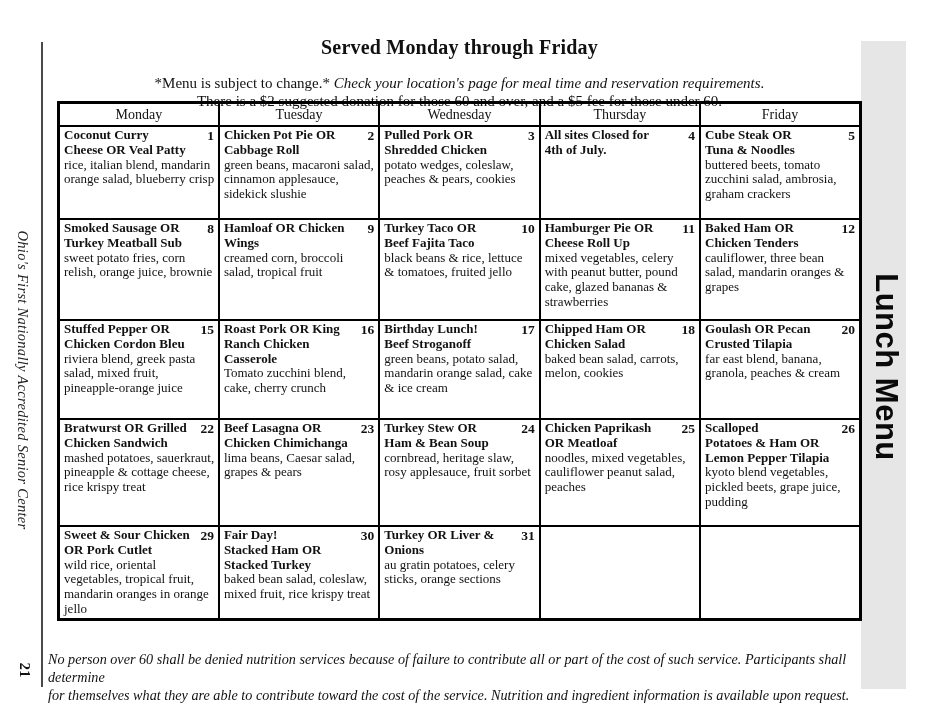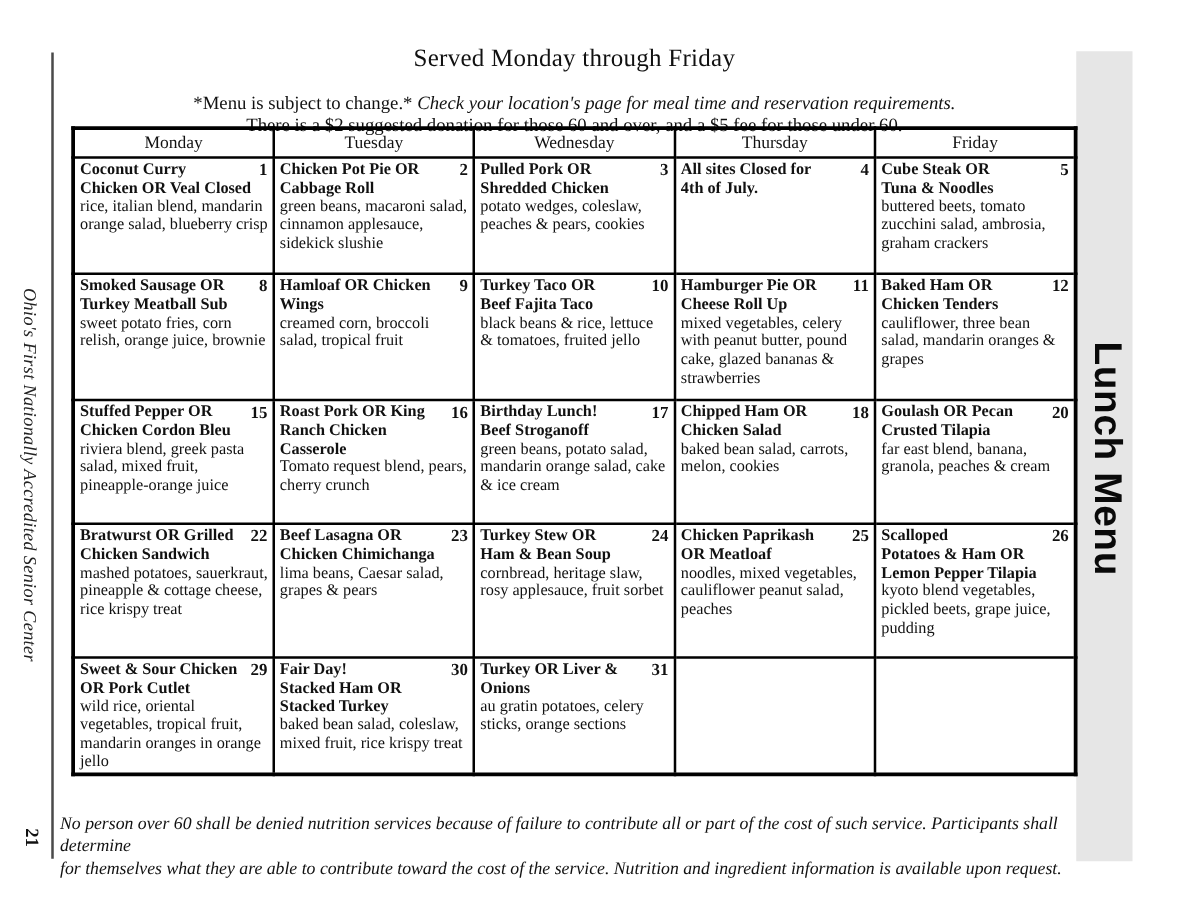--- a/index.html
+++ b/index.html
@@ -2,21 +2,21 @@
 <html><head>
 <meta charset="utf-8">
 <style>
   html,body { margin:0; padding:0; background:#ffffff; }
   .page {
     position:relative; width:949px; height:726px; background:#ffffff;
     font-family:"Liberation Serif", serif; color:#111; overflow:hidden;
   }
   
   .header { position:absolute; left:57px; top:36px; width:805px; text-align:center; }
-  .main-title { font-size:20px; font-weight:normal; letter-spacing:0.2px; }
+  .main-title { font-size:20px; font-weight:bold; letter-spacing:0.2px; }
   .note-line { font-size:15px; margin-top:16px; }
   .note-line .it { font-style:italic; }
   .donation-line { font-size:15px; margin-top:1px; }
 
   
   .menu-table {
     position:absolute; left:57px; top:101px; width:805px;
     border-collapse:collapse; table-layout:fixed; border:3px solid #000;
   }
   .menu-table th, .menu-table td { border:2px solid #000; }
@@ -82,21 +82,21 @@
         <th>Wednesday</th>
         <th>Thursday</th>
         <th>Friday</th>
       </tr>
     </thead>
     <tbody id="calendar-body">
         <tr class="week-row row-0">
   <td class="cell">
     <span class="day-num">1</span>
     <div class="cell-title">Coconut Curry
-Chicken OR Veal Closed</div>
+Cheese OR Veal Patty</div>
     <div class="cell-sides">rice, italian blend, mandarin orange salad, blueberry crisp</div>
   </td>
 
   <td class="cell">
     <span class="day-num">2</span>
     <div class="cell-title">Chicken Pot Pie OR
 Cabbage Roll</div>
     <div class="cell-sides">green beans, macaroni salad, cinnamon applesauce, sidekick slushie</div>
   </td>
 
@@ -163,21 +163,21 @@
     <div class="cell-title">Stuffed Pepper OR
 Chicken Cordon Bleu</div>
     <div class="cell-sides">riviera blend, greek pasta salad, mixed fruit, pineapple-orange juice</div>
   </td>
 
   <td class="cell">
     <span class="day-num">16</span>
     <div class="cell-title">Roast Pork OR King
 Ranch Chicken
 Casserole</div>
-    <div class="cell-sides">Tomato request blend, pears, cherry crunch</div>
+    <div class="cell-sides">Tomato zucchini blend, cake, cherry crunch</div>
   </td>
 
   <td class="cell">
     <span class="day-num">17</span>
     <div class="cell-title">Birthday Lunch!
 Beef Stroganoff</div>
     <div class="cell-sides">green beans, potato salad, mandarin orange salad, cake &amp; ice cream</div>
   </td>
 
   <td class="cell">

